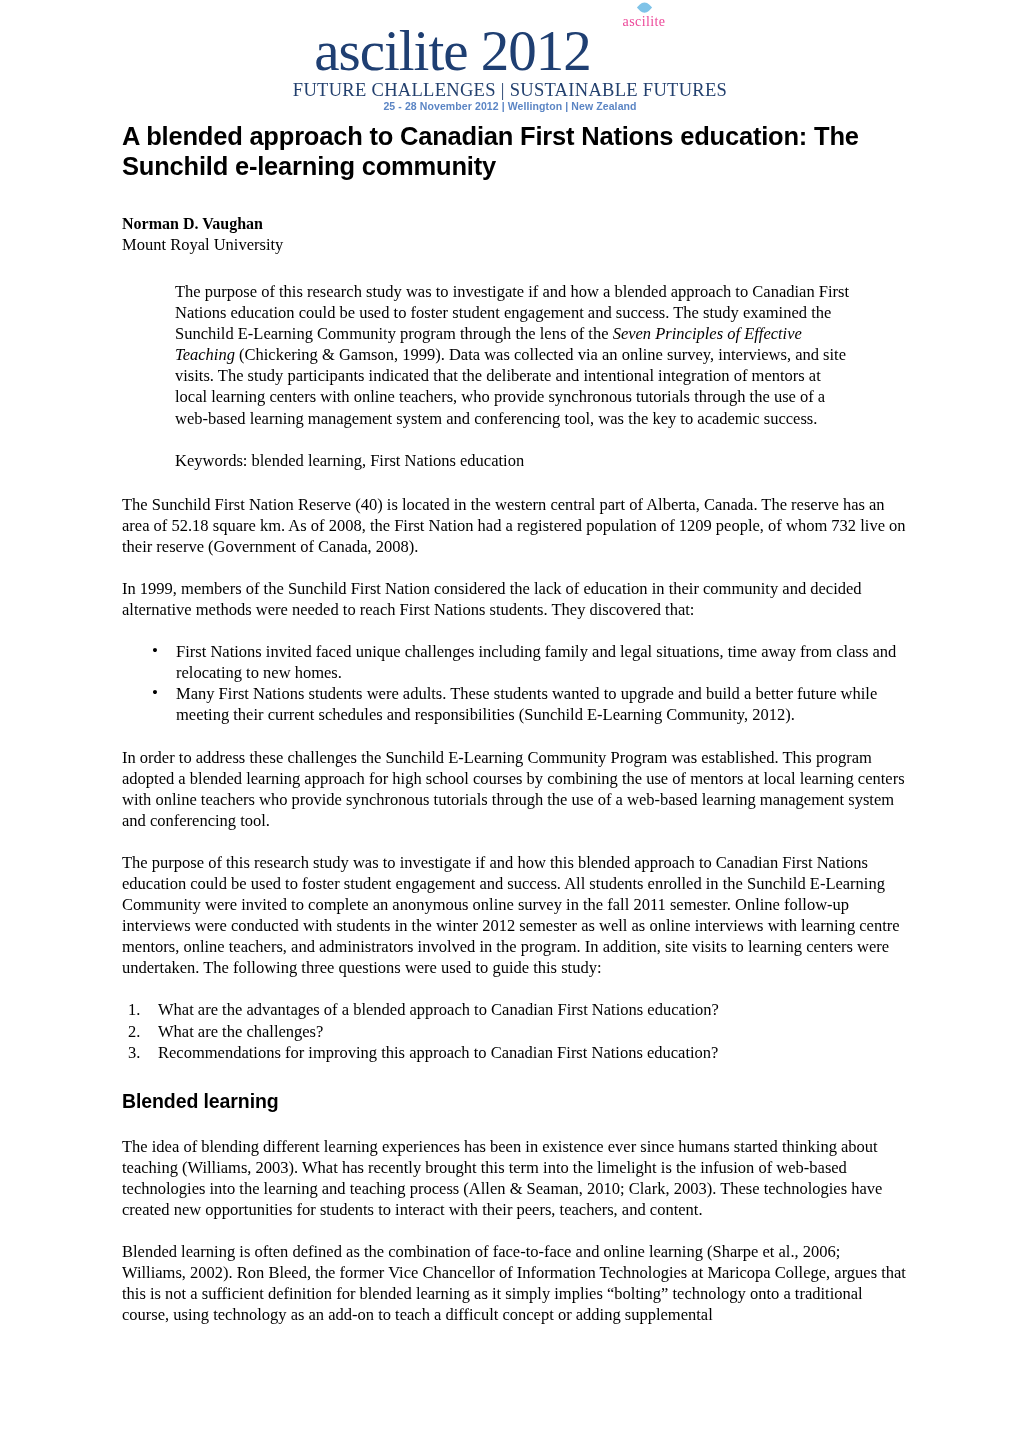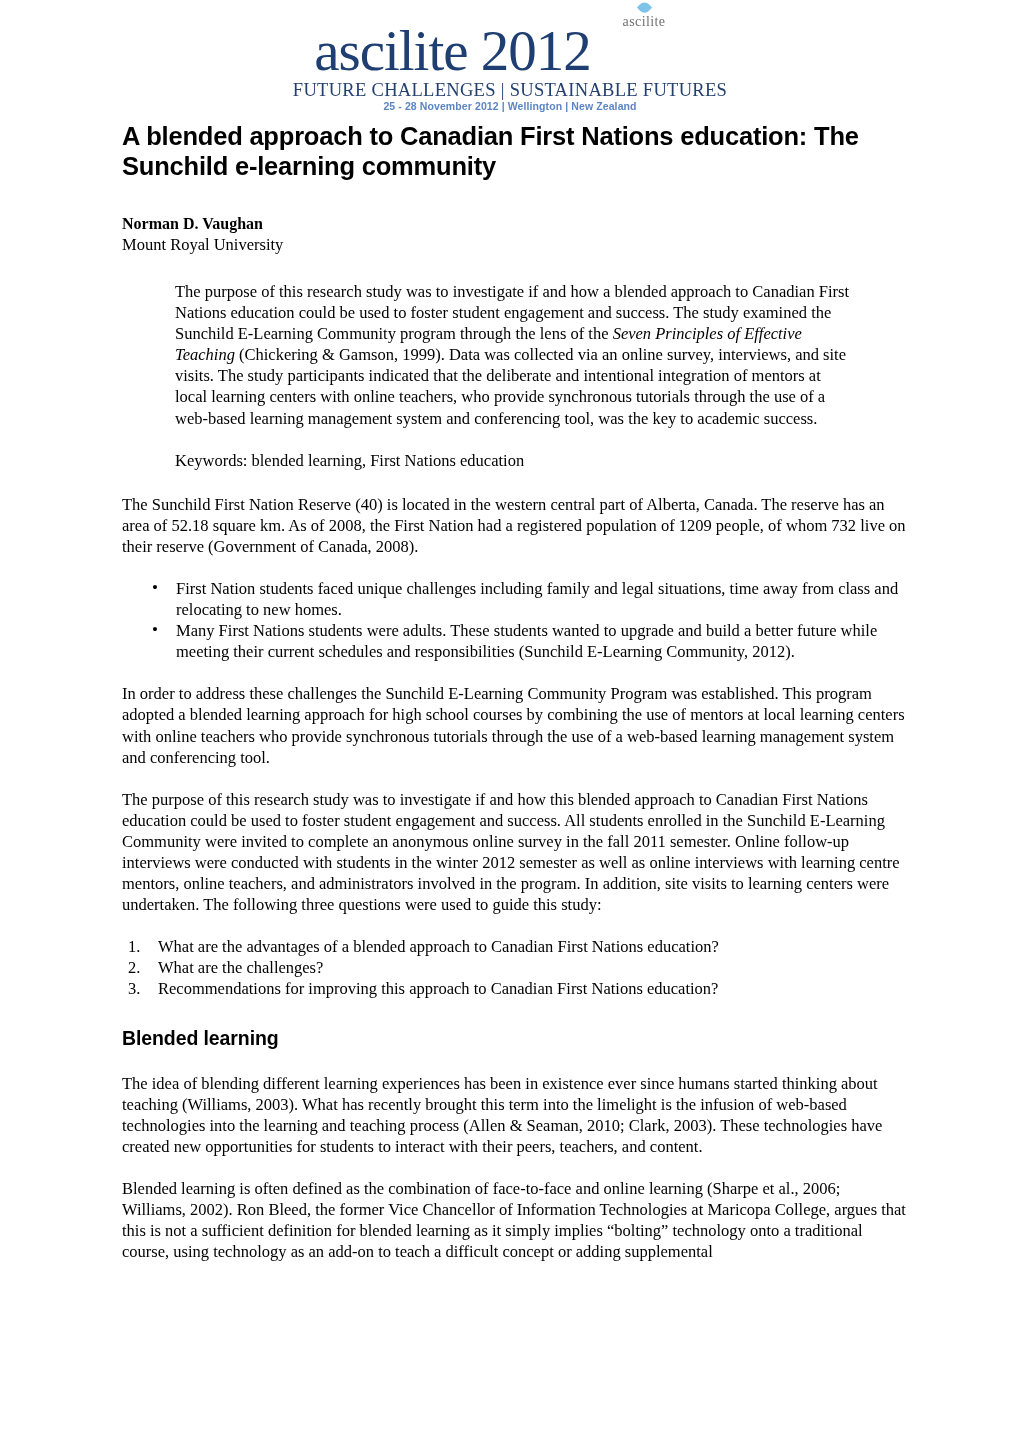--- a/index.html
+++ b/index.html
@@ -49,21 +49,21 @@
     margin: 0 auto 1px auto;
     background: #7fc3e8;
     border-radius: 60% 8% 55% 8%;
     transform: rotate(45deg);
   }
   .ascilite-mark .mark-word {
     display: block;
     font-family: "Liberation Serif", "DejaVu Serif", serif;
     font-size: 14px;
     letter-spacing: 0.4px;
-    color: #737373;
+    color: #ec4899;
     margin-top: 2px;
   }
   .logo-main {
     position: absolute;
     left: 0;
     top: 22px;
     width: 905px;
     text-align: center;
     font-family: "Liberation Serif", "DejaVu Serif", serif;
     font-size: 57px;
@@ -244,23 +244,24 @@
 
       <div class="abstract-block">
         <p><span>The purpose of this research study was to investigate if and how a blended approach to Canadian First Nations education could be used to foster student engagement and success. The study examined the Sunchild E-Learning Community program through the lens of the </span><em>Seven Principles of Effective Teaching</em><span> (Chickering &amp; Gamson, 1999). Data was collected via an online survey, interviews, and site visits. The study participants indicated that the deliberate and intentional integration of mentors at local learning centers with online teachers, who provide synchronous tutorials through the use of a web-based learning management system and conferencing tool, was the key to academic success.</span></p>
       </div>
 
       <p class="keywords">Keywords: blended learning, First Nations education</p>
 
 
       <p class="body-text first-after-heading">The Sunchild First Nation Reserve (40) is located in the western central part of Alberta, Canada. The reserve has an area of 52.18 square km. As of 2008, the First Nation had a registered population of 1209 people, of whom 732 live on their reserve (Government of Canada, 2008).</p>
 
+      <p class="body-text">In 1999, members of the Sunchild First Nation considered the lack of education in their community and decided alternative methods were needed to reach First Nations students. They discovered that:</p>
 
       <ul class="bullets">
-        <li>First Nation students faced unique challenges including family and legal situations, time away from class and relocating to new homes.</li>
+        <li>First Nations invited faced unique challenges including family and legal situations, time away from class and relocating to new homes.</li>
         <li>Many First Nations students were adults. These students wanted to upgrade and build a better future while meeting their current schedules and responsibilities (Sunchild E-Learning Community, 2012).</li>
       </ul>
 
       <p class="body-text">In order to address these challenges the Sunchild E-Learning Community Program was established.  This program adopted a blended learning approach for high school courses by combining the use of mentors at local learning centers with online teachers who provide synchronous tutorials through the use of a web-based learning management system and conferencing tool.</p>
 
       <p class="body-text">The purpose of this research study was to investigate if and how this blended approach to Canadian First Nations education could be used to foster student engagement and success. All students enrolled in the Sunchild E-Learning Community were invited to complete an anonymous online survey in the fall 2011 semester.  Online follow-up interviews were conducted with students in the winter 2012 semester as well as online interviews with learning centre mentors, online teachers, and administrators involved in the program.  In addition, site visits to learning centers were undertaken. The following three questions were used to guide this study:</p>
 
       <ol class="numbers">
         <li>What are the advantages of a blended approach to Canadian First Nations education?</li>
         <li>What are the challenges?</li>

